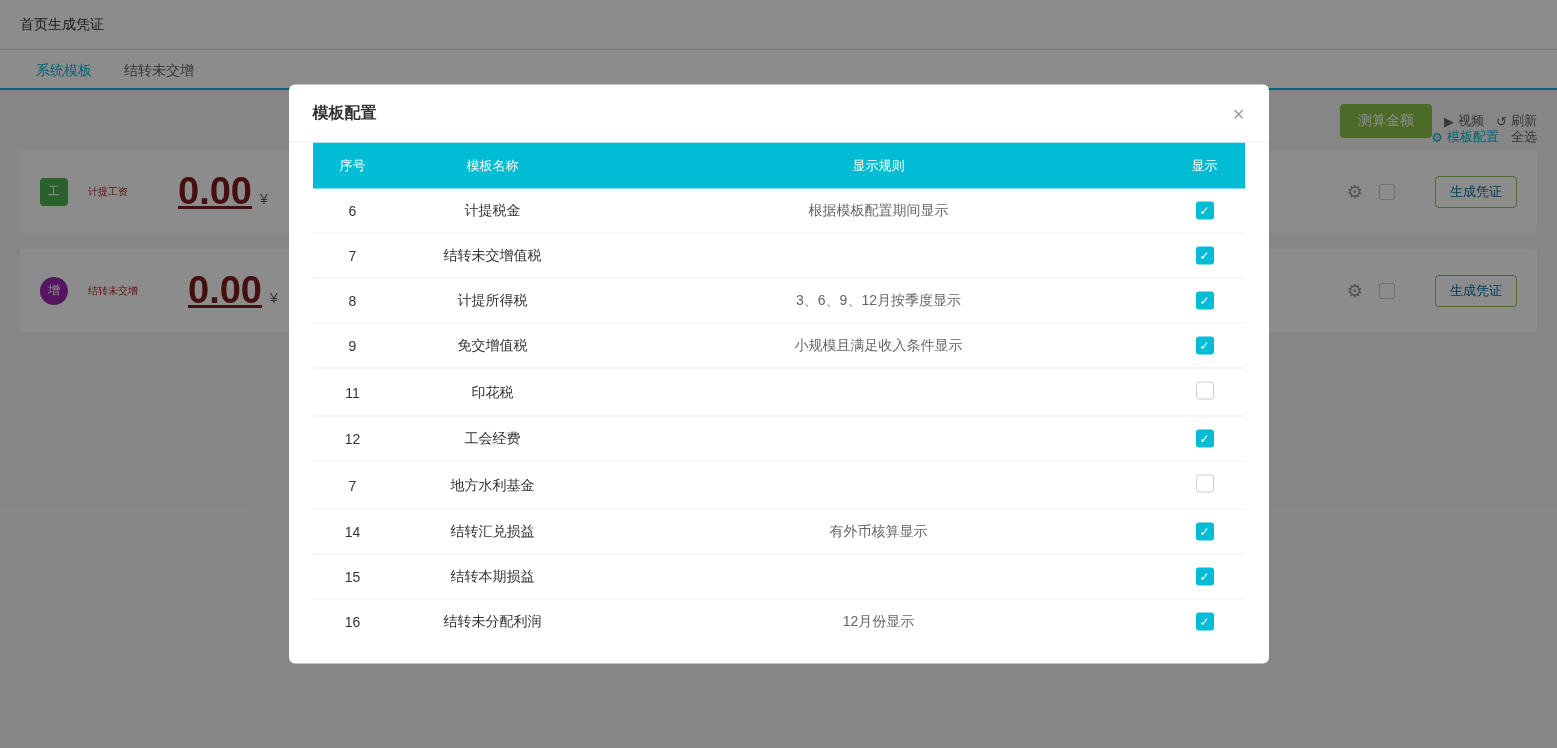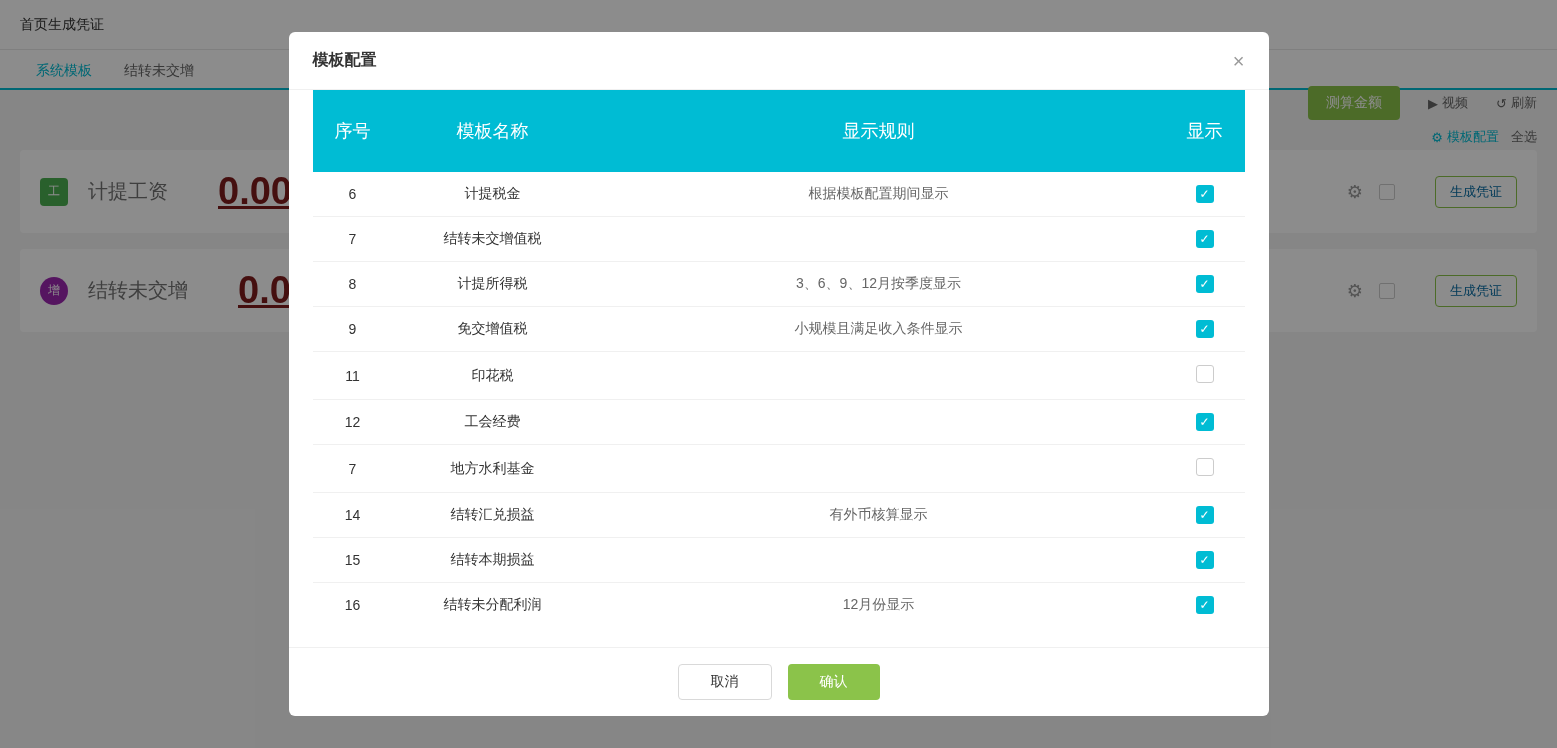--- a/index.html
+++ b/index.html
@@ -59,24 +59,24 @@
       margin-bottom: -2px;
     }
     .tab-item.active {
       color: #00bcd4;
       border-bottom: 2px solid #00bcd4;
     }
 
     
     .toolbar-row {
       position: absolute;
-      top: 86px; right: 20px;
-      display: flex;
-      align-items: center;
-      gap: 28px;
+      top: 104px; right: 20px;
+      display: flex;
+      align-items: center;
+      gap: 12px;
       z-index: 1;
       justify-content: flex-end;
     }
     .btn-calc {
       background: #8bc34a;
       color: #fff;
       border: none;
       padding: 8px 18px;
       border-radius: 4px;
       font-size: 14px;
@@ -119,22 +119,22 @@
     }
     .card-icon-purple {
       width: 28px; height: 28px;
       background: #9c27b0;
       border-radius: 50%;
       display: flex; align-items: center; justify-content: center;
       color: #fff;
       font-size: 12px;
     }
     .card-title {
-      font-size: 20px;
-      color: #737373;
+      font-size: 10px;
+      color: #b91c1c;
       text-align: right;
     }
     .card-amount {
       font-size: 38px;
       font-weight: bold;
       color: #7f1d1d;
       text-decoration: underline;
     }
     .card-currency {
       font-size: 14px;
@@ -237,24 +237,24 @@
 
     
     .config-table {
       width: 100%;
       border-collapse: collapse;
       margin-top: 0;
     }
     .config-table thead tr th {
       background: #00bcd4;
       color: #fff;
-      padding: 29px 16px;
+      padding: 14px 16px;
       text-align: center;
       font-weight: 500;
-      font-size: 18px;
+      font-size: 13px;
     }
     .config-table thead tr th:first-child {
       width: 80px;
     }
     .config-table thead tr th:nth-child(2) {
       width: 200px;
     }
     .config-table thead tr th:last-child {
       width: 80px;
     }
@@ -483,17 +483,13 @@
           <tr>
             <td>16</td>
             <td>结转未分配利润</td>
             <td>12月份显示</td>
             <td><span class="cb-checked">✓</span></td>
           </tr>
         </tbody>
     </table>
   </div>
 
-  <div class="modal-footer">
-    <button class="btn-cancel">取消</button>
-    <button class="btn-confirm">确认</button>
-  </div>
 </div>
 
 </body></html>

